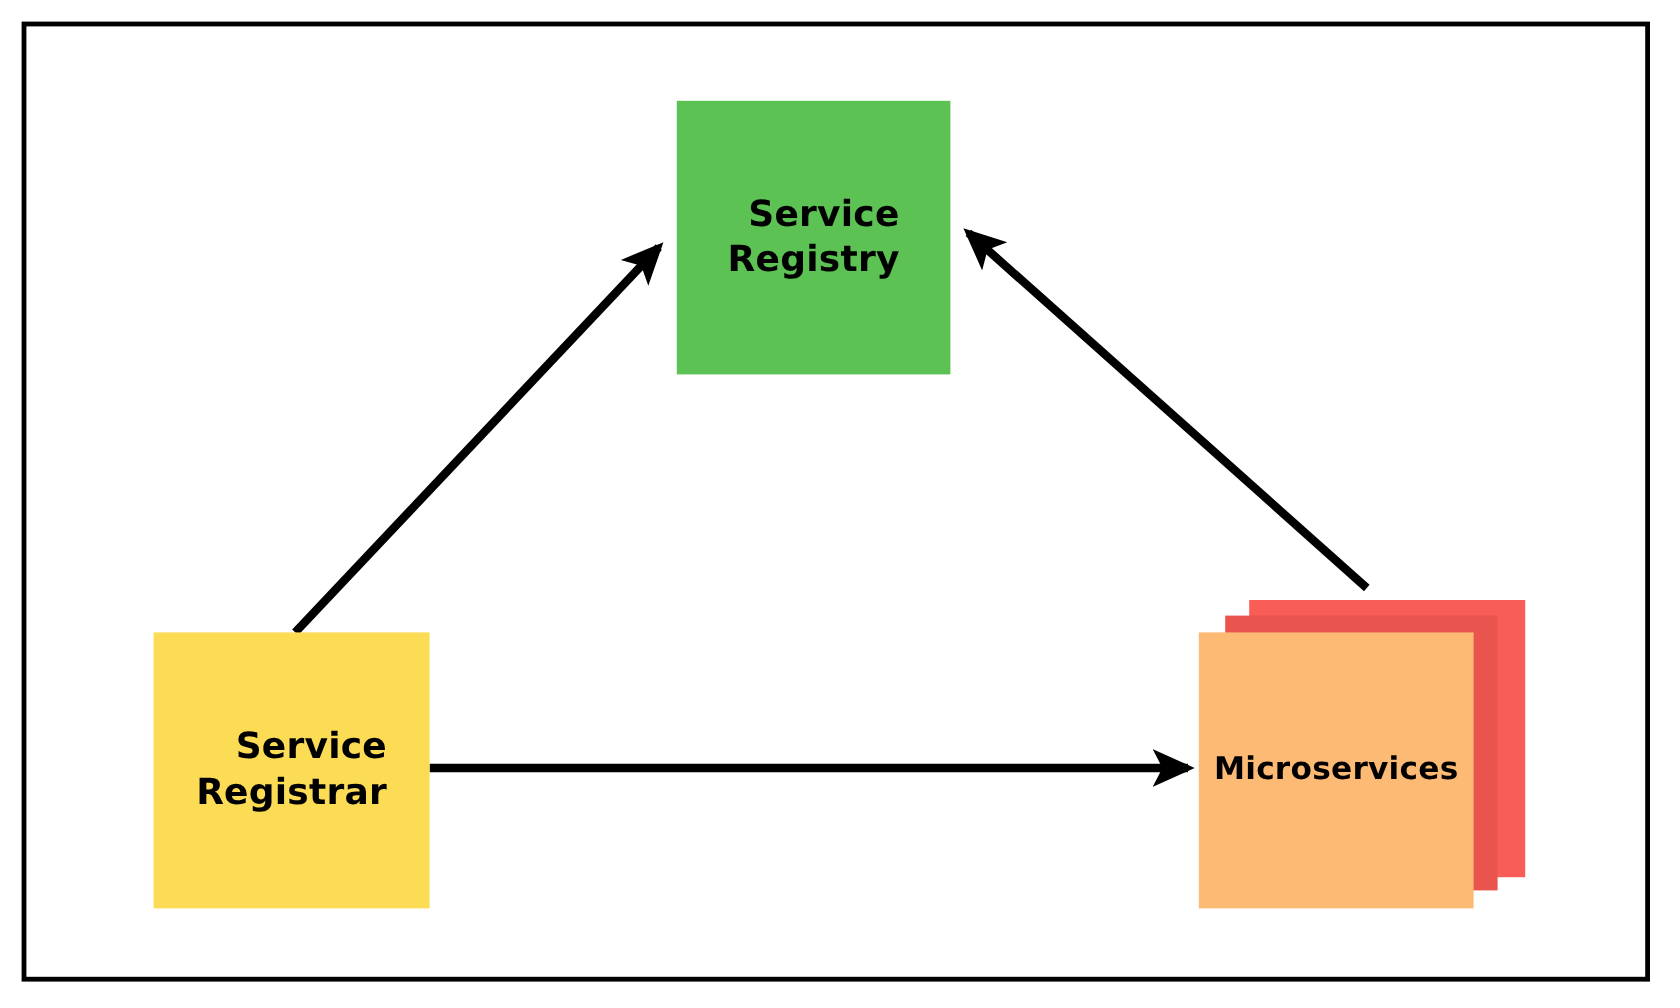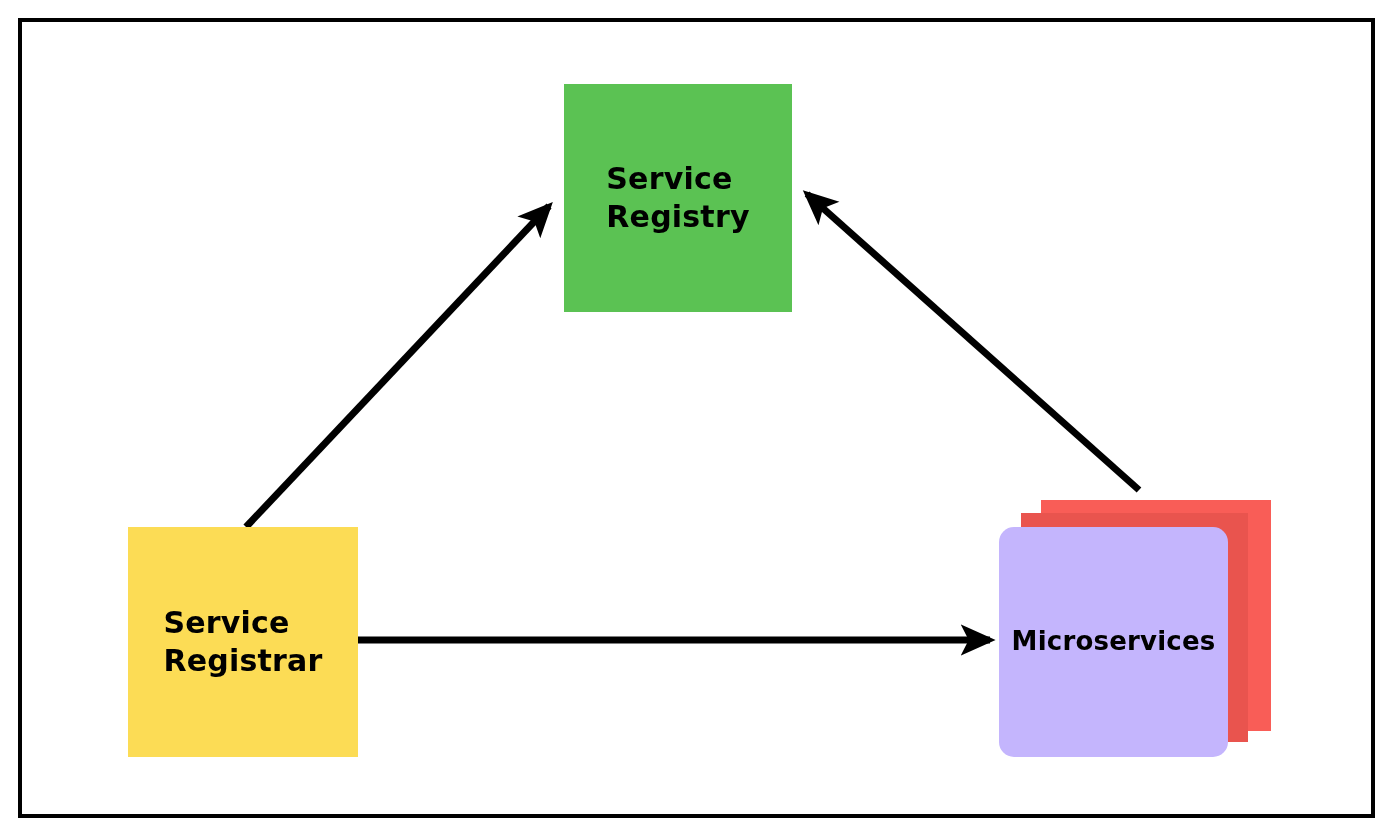--- a/index.html
+++ b/index.html
@@ -37,21 +37,21 @@
     width: 1400px;
     height: 840px;
     pointer-events: none;
   }
   
   .node {
     position: absolute;
     display: flex;
     align-items: center;
     justify-content: center;
-    text-align: left;
+    text-align: right;
     box-sizing: border-box;
   }
   .node-label {
     font-weight: bold;
     color: #000000;
     line-height: 1.28;
     letter-spacing: 0.2px;
     white-space: pre-line;
     pointer-events: none;
   }
@@ -101,25 +101,24 @@
     top: 13px;
     width: 227px;
     height: 229px;
     background: #E9544E;
   }
   #stack-layer-front {
     left: 0px;
     top: 27px;
     width: 229px;
     height: 230px;
-    background: #c4b5fd;
+    background: #fdba74;
     display: flex;
     align-items: center;
     justify-content: center;
-    border-radius: 15px;
   }
   #stack-layer-front .node-label {
     font-size: 26px;
   }
 </style>
 </head>
 <body>
 
 <div id="canvas">
 

